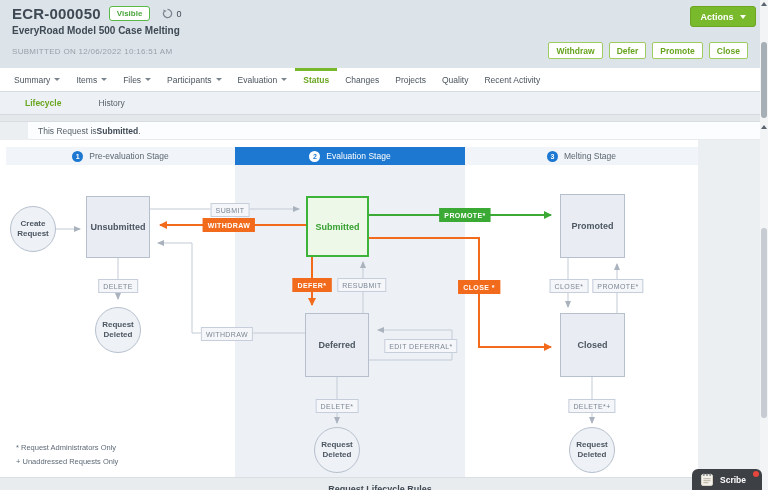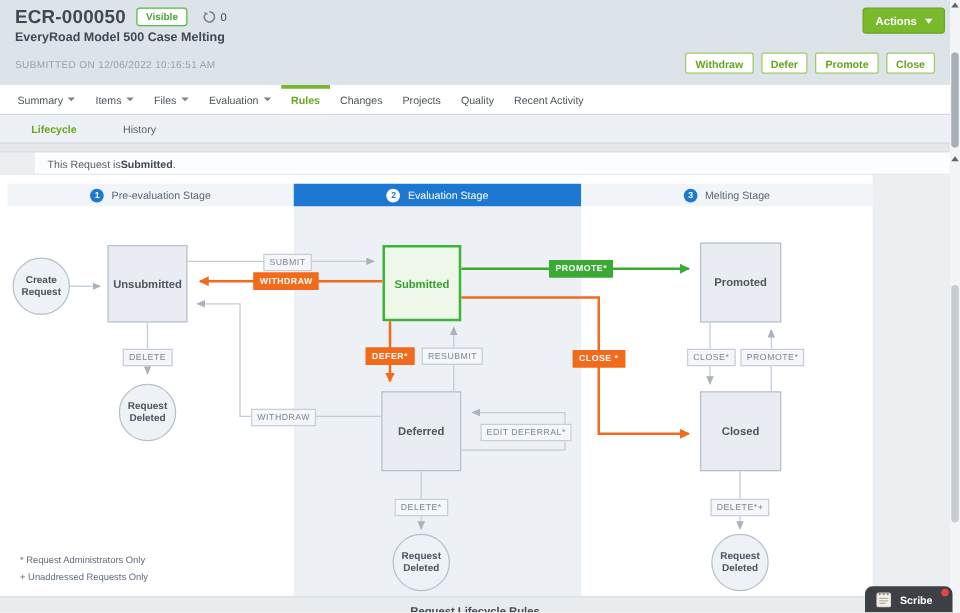--- a/index.html
+++ b/index.html
@@ -108,25 +108,29 @@
       </div>
     <div class="tab">
         <span>Items</span>
         <span class="tab-caret"></span>
       </div>
     <div class="tab">
         <span>Files</span>
         <span class="tab-caret"></span>
       </div>
     <div class="tab">
+        <span>Participants</span>
+        <span class="tab-caret"></span>
+      </div>
+    <div class="tab">
         <span>Evaluation</span>
         <span class="tab-caret"></span>
       </div>
     <div class="tab active">
-        <span>Rules</span>
+        <span>Status</span>
       </div>
     <div class="tab">
         <span>Changes</span>
       </div>
     <div class="tab">
         <span>Projects</span>
       </div>
     <div class="tab">
         <span>Quality</span>
       </div>

